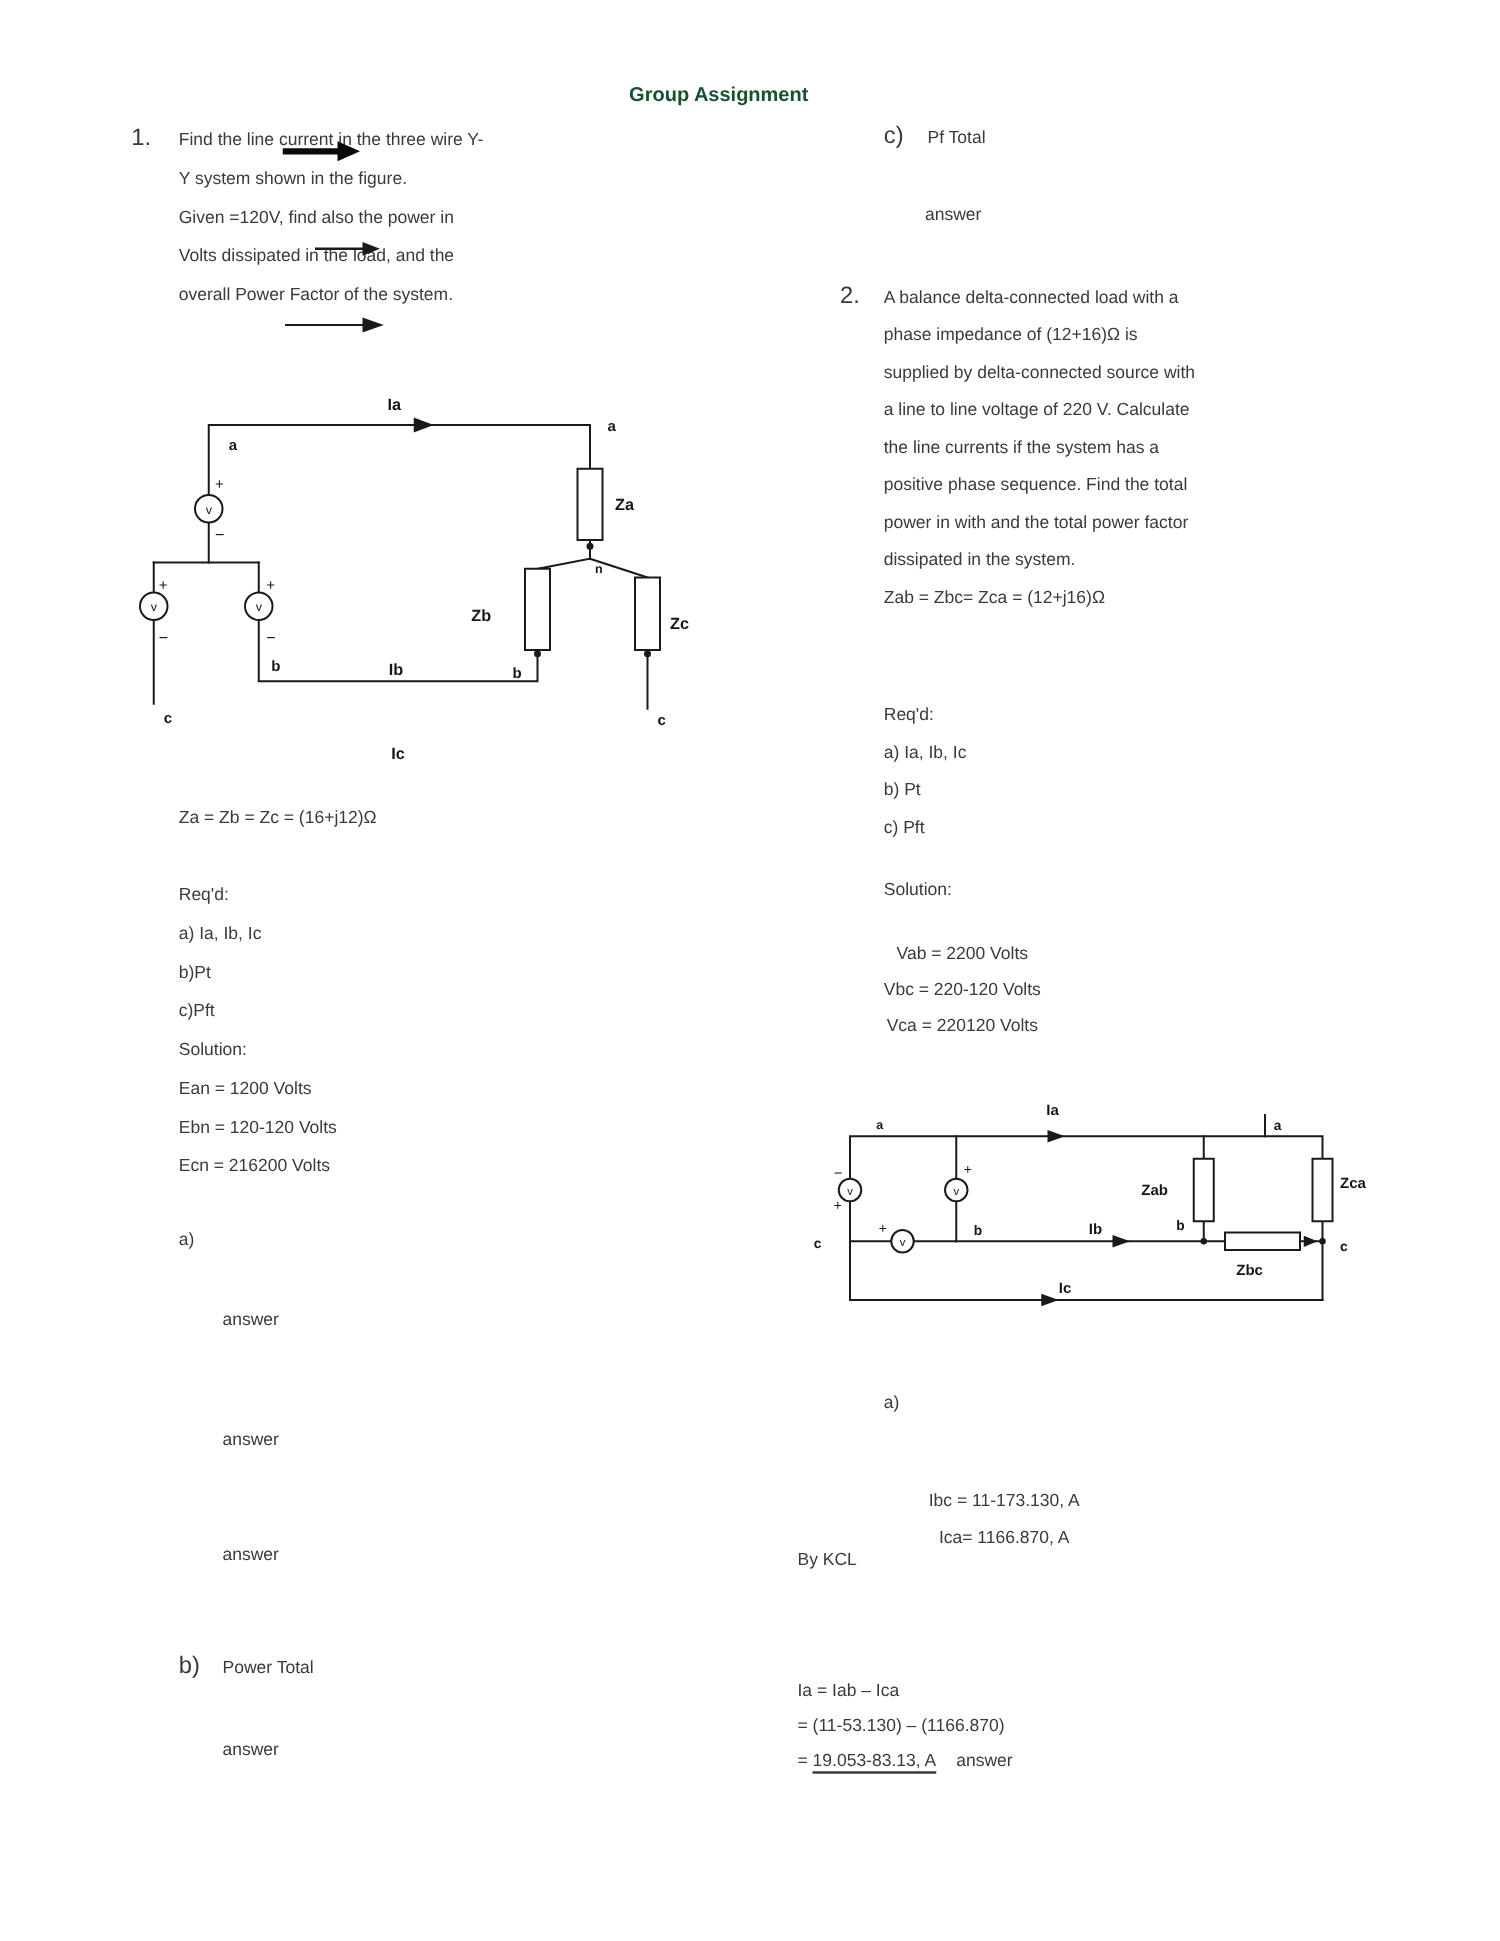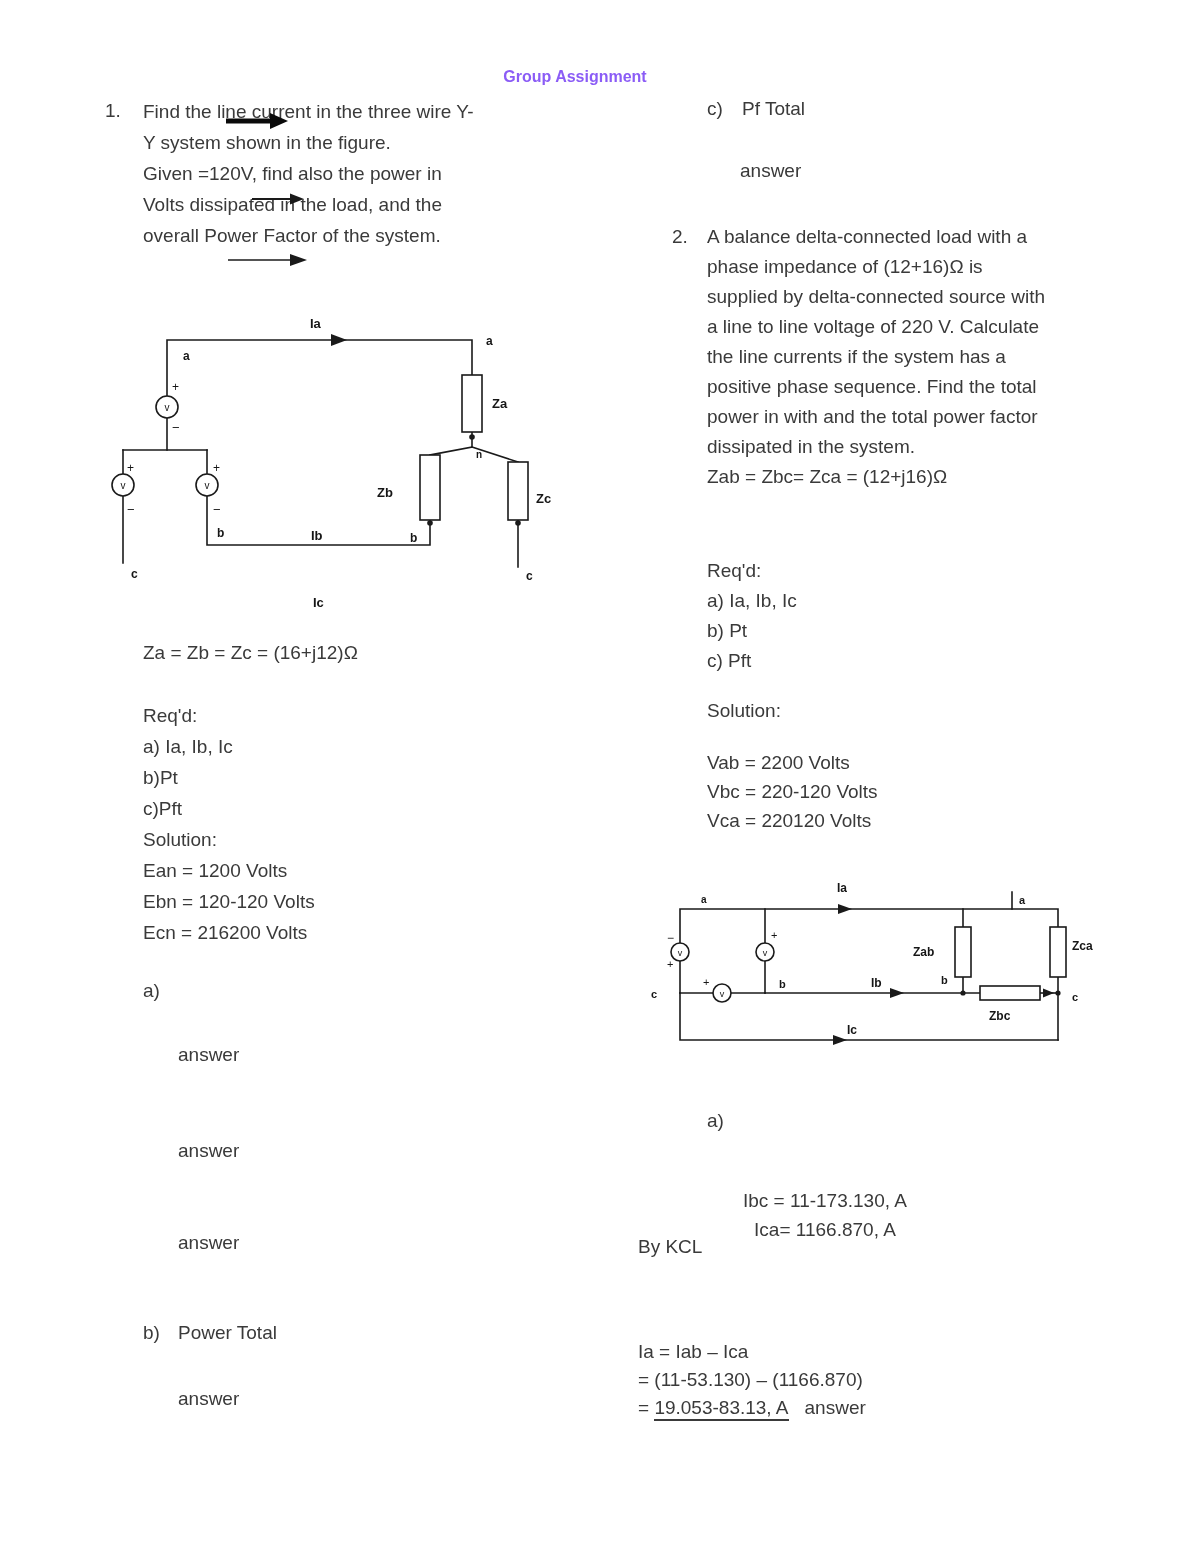--- a/index.html
+++ b/index.html
@@ -1,21 +1,21 @@
 <!DOCTYPE html>
 <html><head>
 <meta charset="utf-8">
 <style>
   * { margin:0; padding:0; box-sizing:border-box; }
   html,body { background:#ffffff; }
   body { font-family:"Liberation Sans", sans-serif; color:#3a3a3a; }
   .page { position:relative; width:1200px; height:1553px; background:#ffffff; overflow:hidden; }
   .abs { position:absolute; }
-  .title { font-weight:bold; font-size:16px; color:#8b5cf6; }
-  .line { font-size:19px; line-height:30px; white-space:pre; }
+  .title { font-weight:bold; font-size:16px; color:#14532d; }
+  .line { font-size:14px; line-height:30px; white-space:pre; }
   .lh31 .line { line-height:31px; }
   .lh29 .line { line-height:29px; }
   .lh28 .line { line-height:28px; }
   .row { display:flex; align-items:flex-start; }
   .num { flex:none; font-size:19px; line-height:30px; white-space:pre; }
   .w38 { width:38px; }
   .w35 { width:35px; }
   .underl { border-bottom:2px solid #3a3a3a; padding-bottom:1px; }
   .tail { margin-left:16px; }
   svg { display:block; }
@@ -155,21 +155,21 @@
 
   <div class="abs" style="left:707px; top:556px;">
     <div class="line">Req'd:</div>
     <div class="line">a) Ia, Ib, Ic</div>
     <div class="line">b) Pt</div>
     <div class="line">c) Pft</div>
   </div>
 
   <div class="abs line" style="left:707px; top:696px;">Solution:</div>
 
-  <div class="abs lh29" style="left:707px; top:748px;">
+  <div class="abs lh29" style="left:707px; top:748px;text-align:center;">
     <div class="line">Vab = 2200 Volts</div>
     <div class="line">Vbc = 220-120 Volts</div>
     <div class="line">Vca = 220120 Volts</div>
   </div>
 
   <svg class="abs" style="left:645px; top:862px;" width="485" height="195" viewBox="0 0 485 195">
     <g stroke="#1a1a1a" stroke-width="1.6" fill="none" stroke-linecap="square">
       <path d="M35 81 L35 47 L413 47 L413 65"></path>
       <path d="M120 47 L120 81"></path>
       <path d="M367 30 L367 47"></path>

